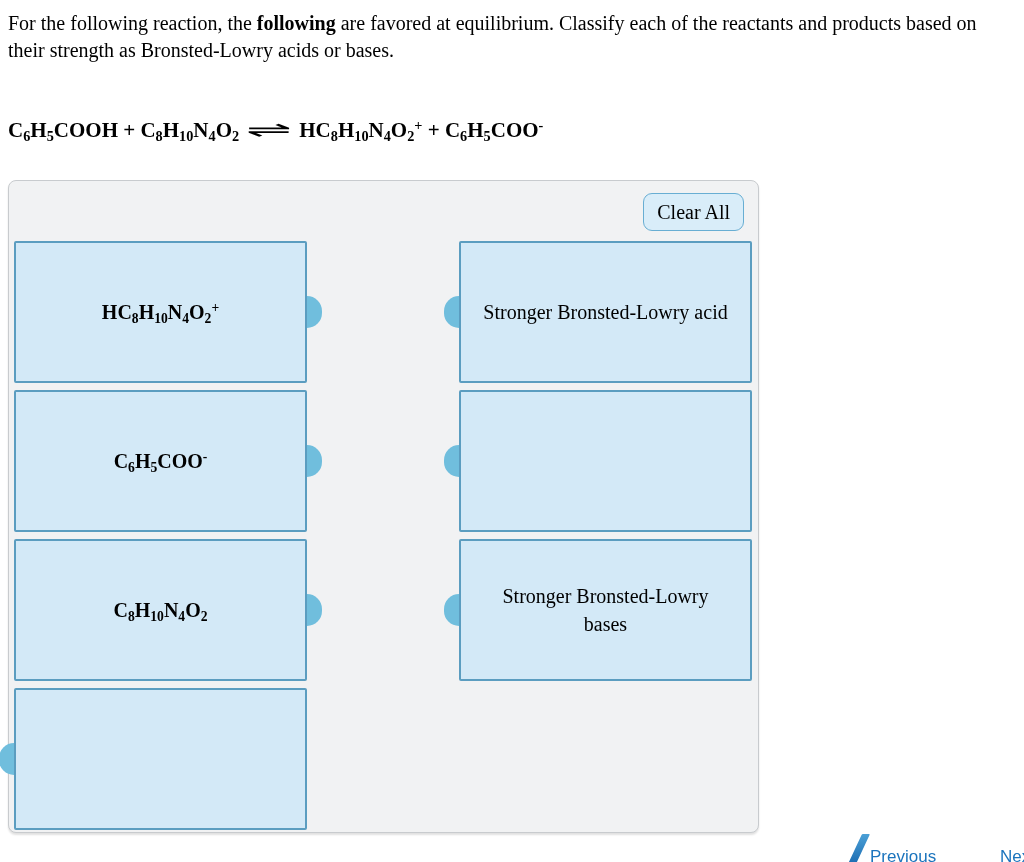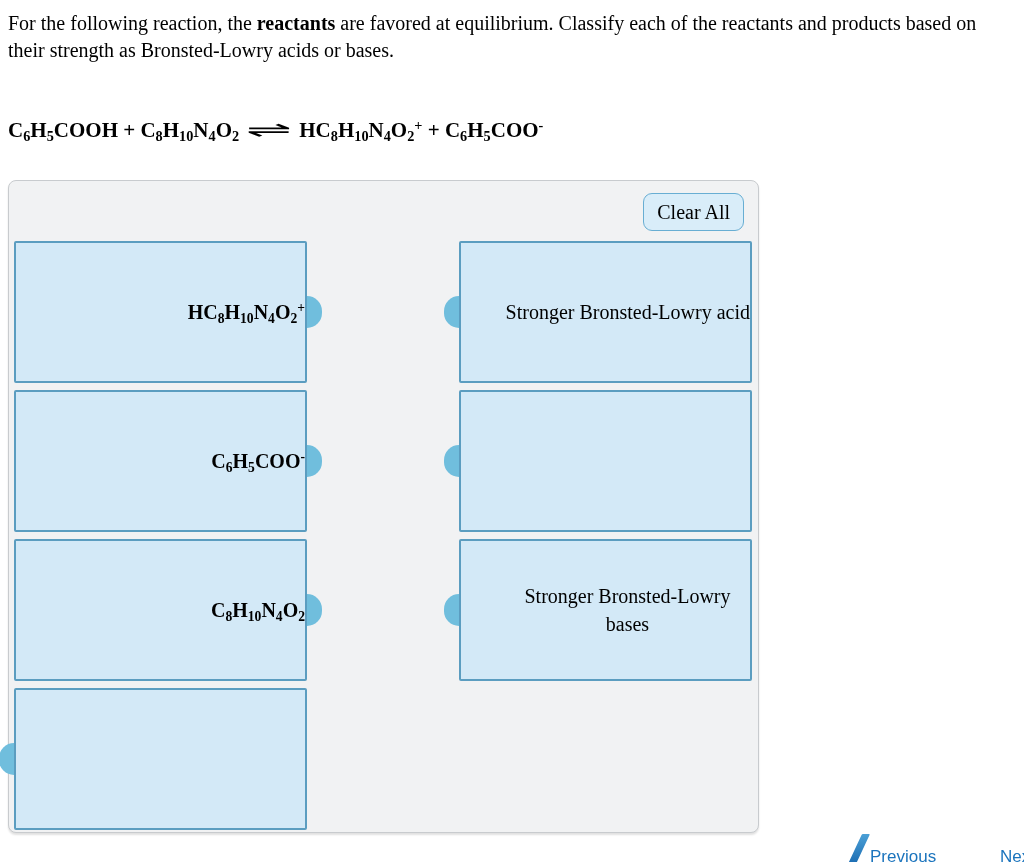--- a/index.html
+++ b/index.html
@@ -93,21 +93,21 @@
   .box {
     position: relative;
     width: 293px;
     height: 142px;
     box-sizing: border-box;
     border: 2px solid var(--box_border, #5b9dc0);
     border-radius: 2px;
     background: var(--box_fill, #d3e9f7);
     display: flex;
     align-items: center;
-    justify-content: flex-end;
+    justify-content: center;
     text-align: center;
     font-size: 20px;
     color: #000;
   }
   .box.left  { font-weight: bold; }
   .box.right .label {
     max-width: 245px;
     line-height: 28px;
   }
   .connector {
@@ -140,21 +140,21 @@
     margin-right: 7px;
     background: linear-gradient(180deg, #4ba0d6 0%, #1b6cb2 100%);
     transform: skewX(-25deg);
     border-radius: 1px;
   }
   .nav-next { left: 1000px; top: 847px; }
 </style>
 </head>
 <body>
 
-<div class="question"><span>For the following reaction, the </span><span class="em">reactants</span><span> are favored at equilibrium. Classify each of the reactants and products based on their strength as Bronsted-Lowry acids or bases.</span></div>
+<div class="question"><span>For the following reaction, the </span><span class="em">following</span><span> are favored at equilibrium. Classify each of the reactants and products based on their strength as Bronsted-Lowry acids or bases.</span></div>
 
 <div class="equation">C<sub>6</sub>H<sub>5</sub>COOH + C<sub>8</sub>H<sub>10</sub>N<sub>4</sub>O<sub>2</sub> <span class="eq-arrow">⇌</span> HC<sub>8</sub>H<sub>10</sub>N<sub>4</sub>O<sub>2</sub><sup>+</sup> + C<sub>6</sub>H<sub>5</sub>COO<sup>-</sup></div>
 
 <div class="panel">
   <button class="clear-all">Clear All</button>
 
   <div class="rows">
 
     <div class="row">
       <div class="box left">

